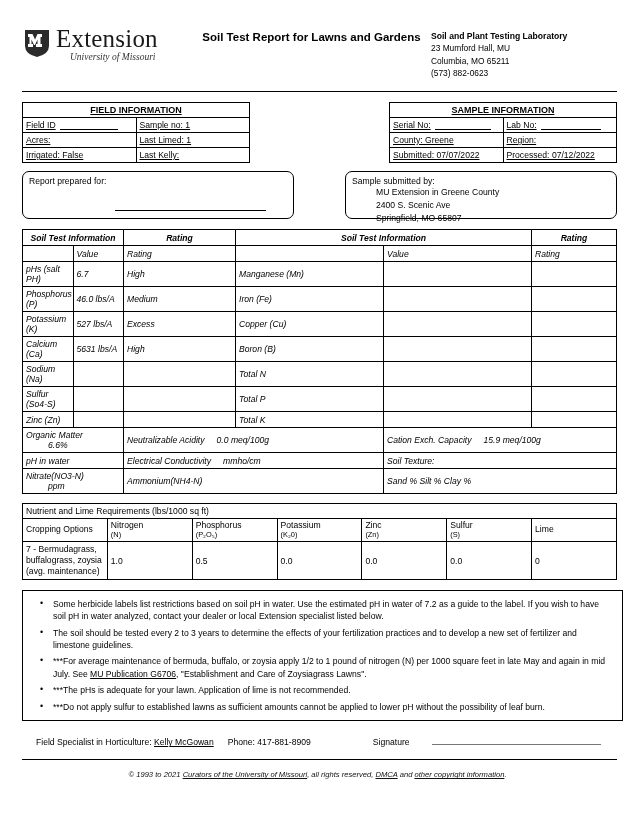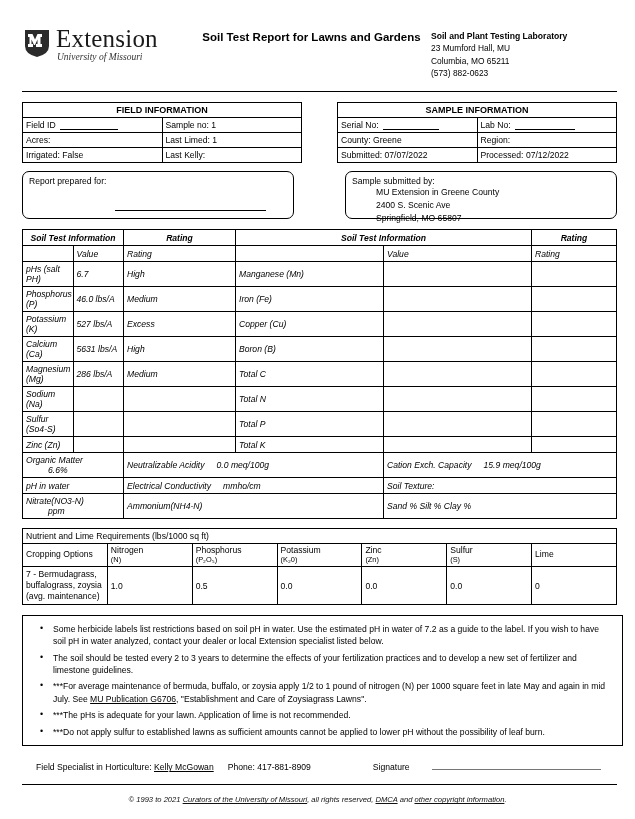--- a/index.html
+++ b/index.html
@@ -50,21 +50,21 @@
     letter-spacing: 0.2px;
     color: #1a1a1a;
     line-height: 1;
   }
   .brand-sub {
     font-family: "Liberation Serif", serif;
     font-size: 9.5px;
     font-style: italic;
     color: #333;
     margin-top: 2px;
-    margin-left: 1px;
+    margin-left: 14px;
   }
   .doc-title {
     flex: 1 1 auto;
     text-align: center;
     font-size: 11.5px;
     font-weight: bold;
     line-height: 1.35;
     padding-top: 4px;
     padding-left: 4px;
     padding-right: 4px;
@@ -104,21 +104,21 @@
     font-size: 9px;
   }
   .bold { font-weight: bold; }
 
   
   .info-row {
     display: flex;
     justify-content: space-between;
     margin: 10px 18px 0 22px;
   }
-  .info-tbl { width: 280px; }
+  .info-tbl { width: 228px; text-decoration: underline; }
   .info-tbl td { height: 14px; }
   .u-line {
     display: inline-block;
     border-bottom: 0.9px solid #000;
     height: 8px;
     vertical-align: bottom;
   }
 
   
   .boxes-row {
@@ -361,28 +361,20 @@
         <td>Excess</td>
         <td>Copper (Cu)</td>
         <td></td>
         <td></td>
       </tr>
       <tr>
         <td>Calcium (Ca)</td>
         <td>5631 lbs/A</td>
         <td>High</td>
         <td>Boron (B)</td>
-        <td></td>
-        <td></td>
-      </tr>
-      <tr>
-        <td>Magnesium (Mg)</td>
-        <td>286 lbs/A</td>
-        <td>Medium</td>
-        <td>Total C</td>
         <td></td>
         <td></td>
       </tr>
       <tr>
         <td>Sodium (Na)</td>
         <td></td>
         <td></td>
         <td>Total N</td>
         <td></td>
         <td></td>

